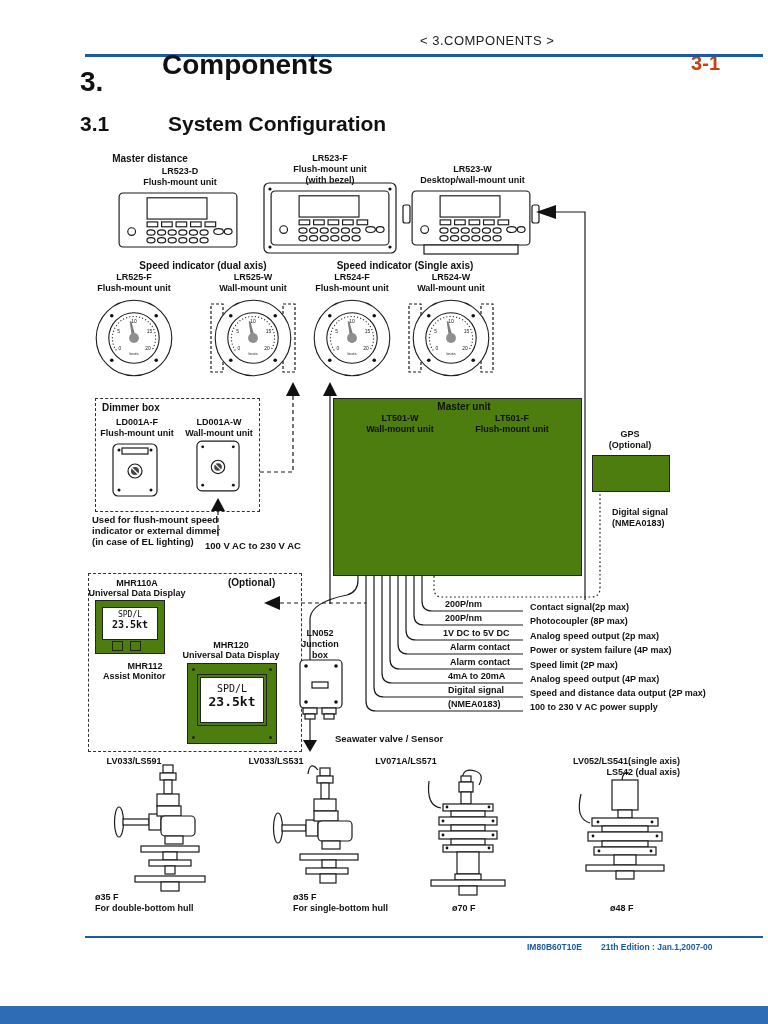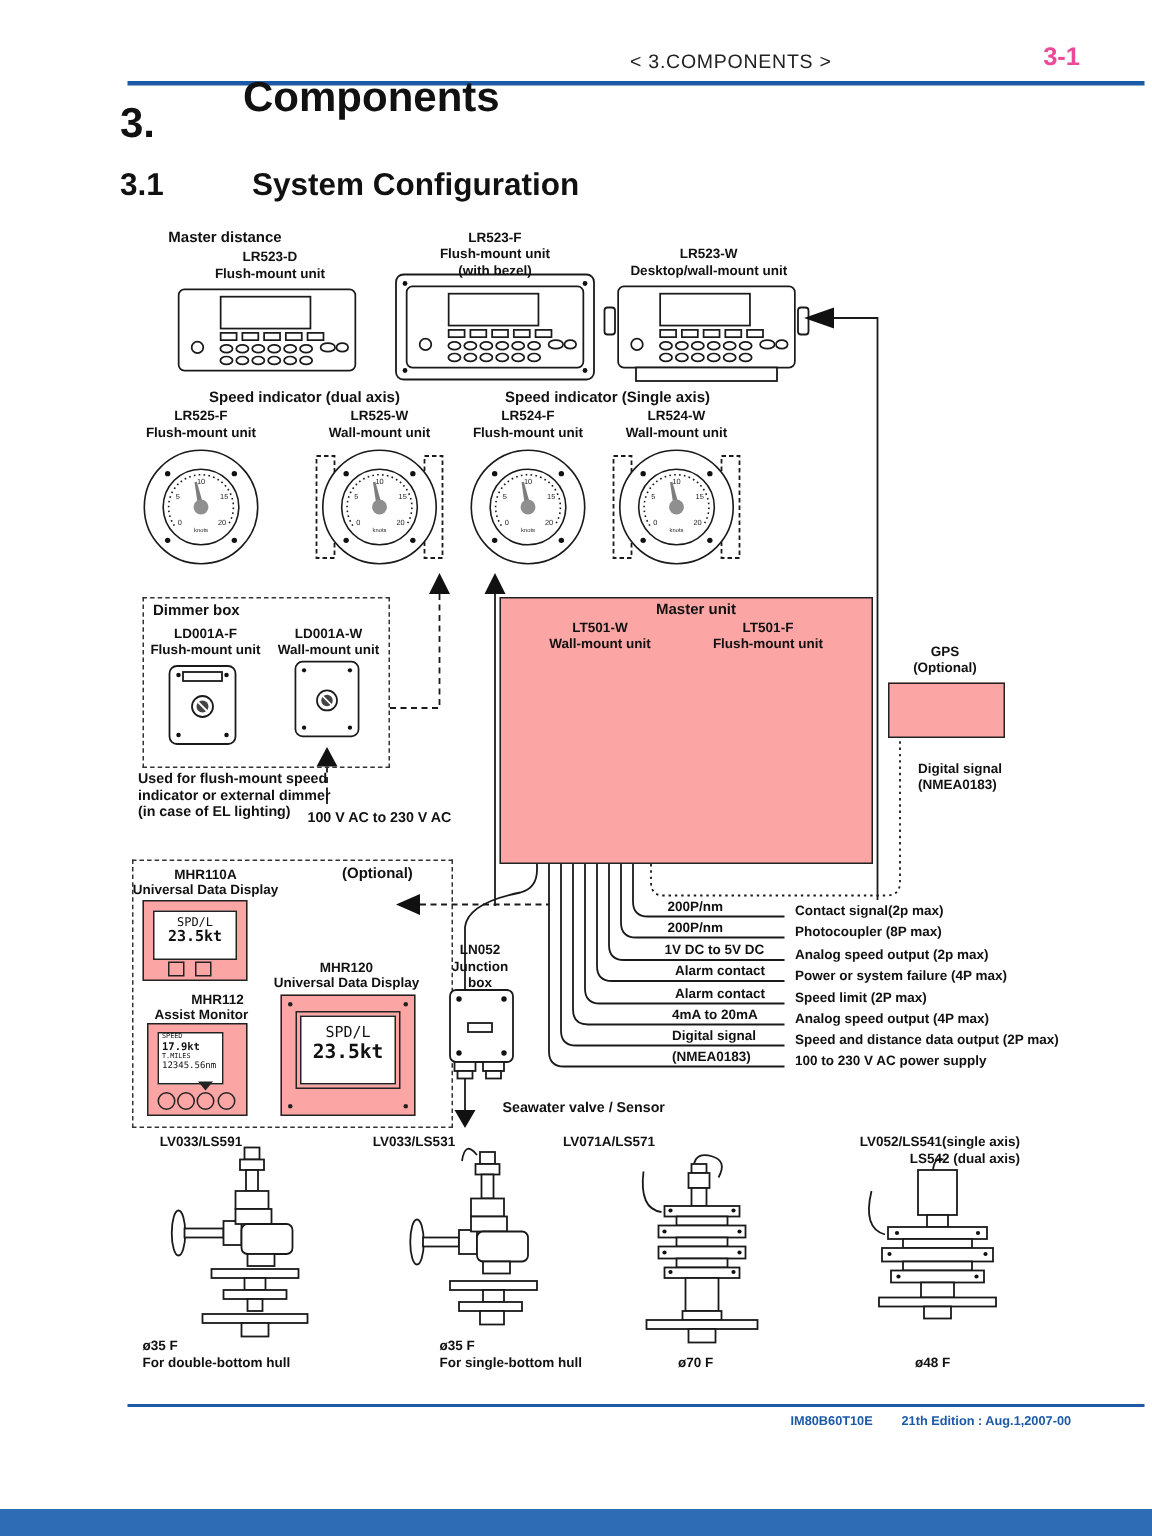--- a/index.html
+++ b/index.html
@@ -1,30 +1,30 @@
 <!DOCTYPE html>
 <html><head>
 <meta charset="utf-8">
 <style>
   html,body{margin:0;padding:0;background:#fff;}
   .page{position:relative;width:768px;height:1024px;background:#fff;overflow:hidden;
         font-family:"Liberation Sans",sans-serif;color:#111;}
   .a{position:absolute;}
   .hdr{font-size:13px;letter-spacing:.5px;color:#222;}
-  .pageno{font-size:17px;font-weight:bold;color:#ec4899;}
+  .pageno{font-size:20px;font-weight:bold;color:#c2410c;margin-top:24px;}
   .rule{background:#1c5aa6;height:3px;}
   .h1{font-size:28px;font-weight:bold;}
   .h2{font-size:21px;font-weight:bold;}
   .lb{font-weight:bold;font-size:9px;line-height:10.5px;text-align:center;white-space:nowrap;}
   .lbl{font-weight:bold;font-size:9px;line-height:10.5px;text-align:left;white-space:nowrap;}
   .grp{font-weight:bold;font-size:10px;white-space:nowrap;}
   .note{font-weight:bold;font-size:9.5px;line-height:11px;white-space:nowrap;}
   .outL{font-weight:bold;font-size:9px;white-space:nowrap;}
   .outR{font-size:9px;font-weight:600;white-space:nowrap;}
-  .box{border:1.4px solid #222;background:#fca5a5;}
+  .box{border:1.4px solid #222;background:#4d7c0f;}
   .dashbox{border:1.3px dashed #333;background:transparent;}
   .lcd{border:1.3px solid #222;background:#fff;font-family:"DejaVu Sans Mono",monospace;}
   .foot{font-size:8.5px;font-weight:bold;color:#1c5aa6;white-space:nowrap;}
   .bottombar{background:#2e6db6;}
   svg{display:block;}
   .s{stroke:#1a1a1a;fill:#fff;stroke-width:1.2;}
   .sl{stroke:#1a1a1a;fill:none;stroke-width:1.2;}
   .f{fill:#111;stroke:none;}
 </style>
 </head>
@@ -341,33 +341,20 @@
     <div class="lcd" style="position:absolute;left:6px;top:6px;width:54px;height:31px;">
       <div style="font-size:8px;text-align:center;margin-top:2px;">SPD/L</div>
       <div style="font-size:10px;font-weight:bold;text-align:center;">23.5kt</div>
     </div>
     <div style="position:absolute;left:16px;top:40px;width:9px;height:8px;border:1.2px solid #222;"></div>
     <div style="position:absolute;left:34px;top:40px;width:9px;height:8px;border:1.2px solid #222;"></div>
   </div>
 
   <div class="a lb" style="left:116px;top:661px;width:58px;">MHR112</div>
   <div class="a lb" style="left:103px;top:671px;width:58px;">Assist Monitor</div>
-  <div class="a box" style="left:98px;top:682px;width:65px;height:60px;border-width:1.2px;">
-    <div class="lcd" style="position:absolute;left:6px;top:5px;width:40px;height:33px;padding-left:2px;">
-      <div style="font-size:4.5px;">SPEED</div>
-      <div style="font-size:7px;font-weight:bold;">17.9kt</div>
-      <div style="font-size:4.5px;">T.MILES</div>
-      <div style="font-size:6px;">12345.56nm</div>
-    </div>
-    <div style="position:absolute;left:33px;top:38px;width:0;height:0;border-left:5px solid transparent;border-right:5px solid transparent;border-top:6px solid #222;"></div>
-    <div style="position:absolute;left:6px;top:45px;width:10px;height:10px;border:1.3px solid #222;border-radius:50%;"></div>
-    <div style="position:absolute;left:19px;top:45px;width:10px;height:10px;border:1.3px solid #222;border-radius:50%;"></div>
-    <div style="position:absolute;left:32px;top:45px;width:10px;height:10px;border:1.3px solid #222;border-radius:50%;"></div>
-    <div style="position:absolute;left:46px;top:45px;width:10px;height:10px;border:1.3px solid #222;border-radius:50%;"></div>
-  </div>
 
   <div class="a lb" style="left:186px;top:640px;width:90px;">MHR120</div>
   <div class="a lb" style="left:176px;top:650px;width:110px;">Universal Data Display</div>
   <div class="a box" style="left:187px;top:663px;width:88px;height:79px;border-width:1.2px;">
     <div style="position:absolute;left:4px;top:4px;width:3px;height:3px;border-radius:50%;background:#222;"></div>
     <div style="position:absolute;right:4px;top:4px;width:3px;height:3px;border-radius:50%;background:#222;"></div>
     <div style="position:absolute;left:4px;bottom:4px;width:3px;height:3px;border-radius:50%;background:#222;"></div>
     <div style="position:absolute;right:4px;bottom:4px;width:3px;height:3px;border-radius:50%;background:#222;"></div>
     <div class="lcd" style="position:absolute;left:12px;top:13px;width:62px;height:44px;outline:1.2px solid #222;outline-offset:2px;">
       <div style="font-size:10px;text-align:center;margin-top:5px;">SPD/L</div>
@@ -417,16 +404,16 @@
 
   <div class="a lbl" style="left:95px;top:892px;">ø35 F</div>
   <div class="a lbl" style="left:95px;top:903px;">For double-bottom hull</div>
   <div class="a lbl" style="left:293px;top:892px;">ø35 F</div>
   <div class="a lbl" style="left:293px;top:903px;">For single-bottom hull</div>
   <div class="a lbl" style="left:452px;top:903px;">ø70 F</div>
   <div class="a lbl" style="left:610px;top:903px;">ø48 F</div>
 
   <div class="a rule" style="left:85px;top:936px;width:678px;height:2px;"></div>
   <div class="a foot" style="left:527px;top:942px;">IM80B60T10E</div>
-  <div class="a foot" style="left:601px;top:942px;">21th Edition : Aug.1,2007-00</div>
+  <div class="a foot" style="left:601px;top:942px;">21th Edition : Jan.1,2007-00</div>
   <div class="a bottombar" style="left:0;top:1006px;width:768px;height:18px;"></div>
 
 </div>
 
 </body></html>

